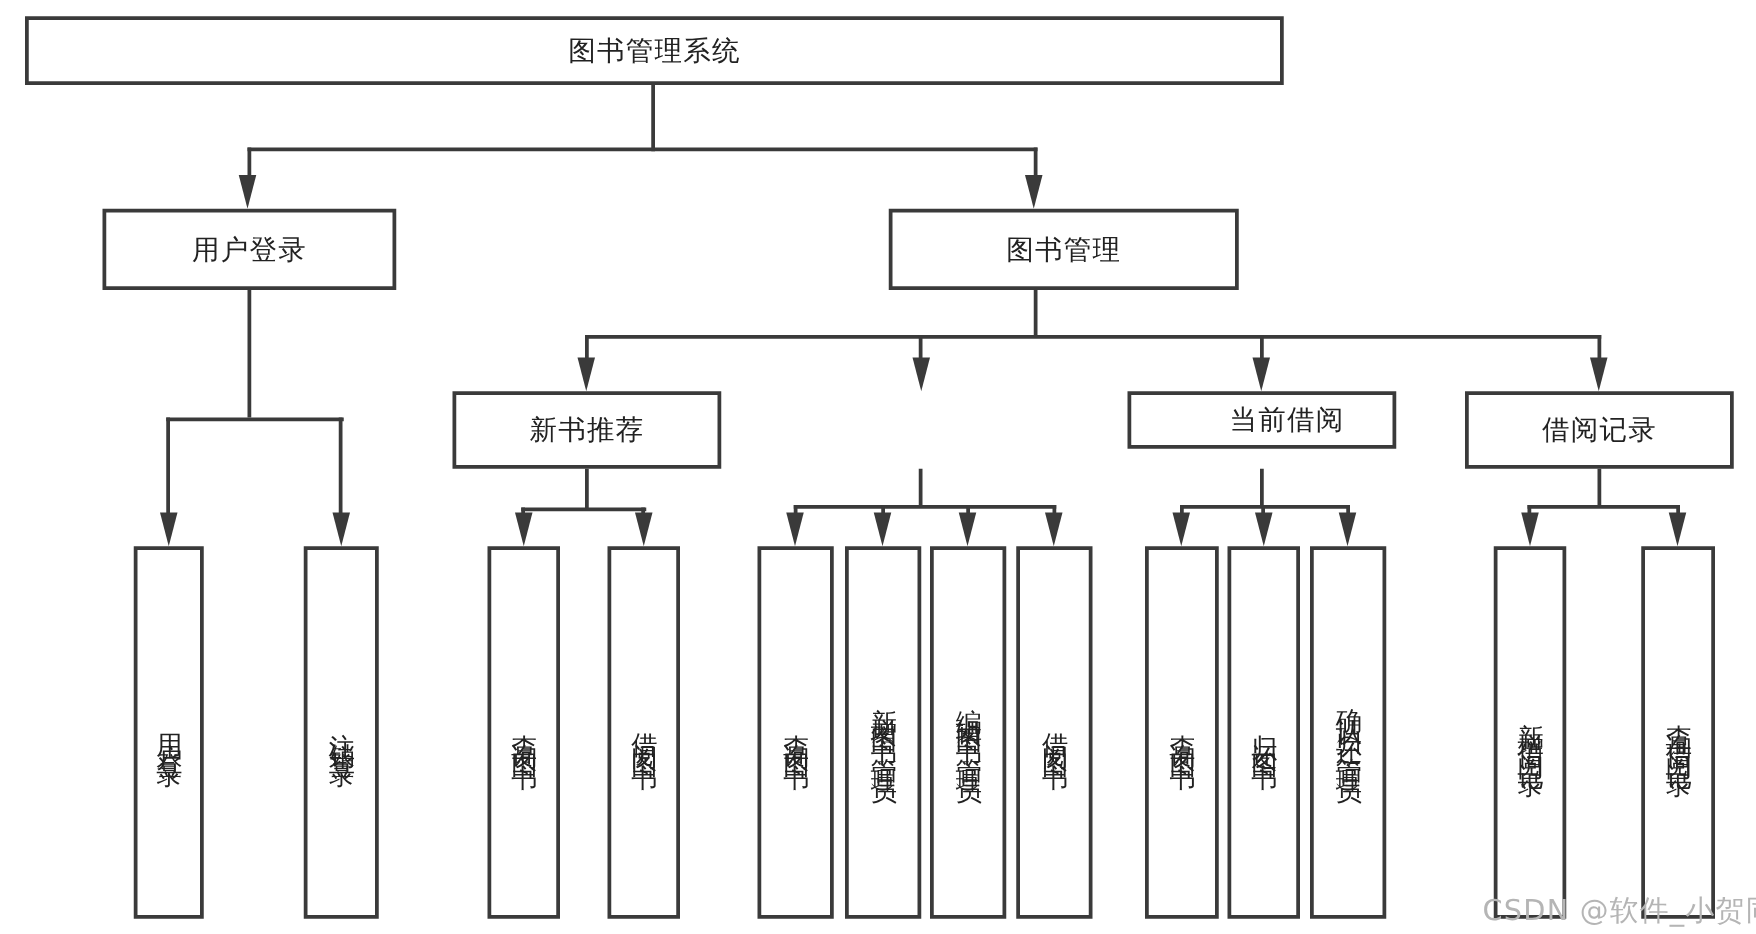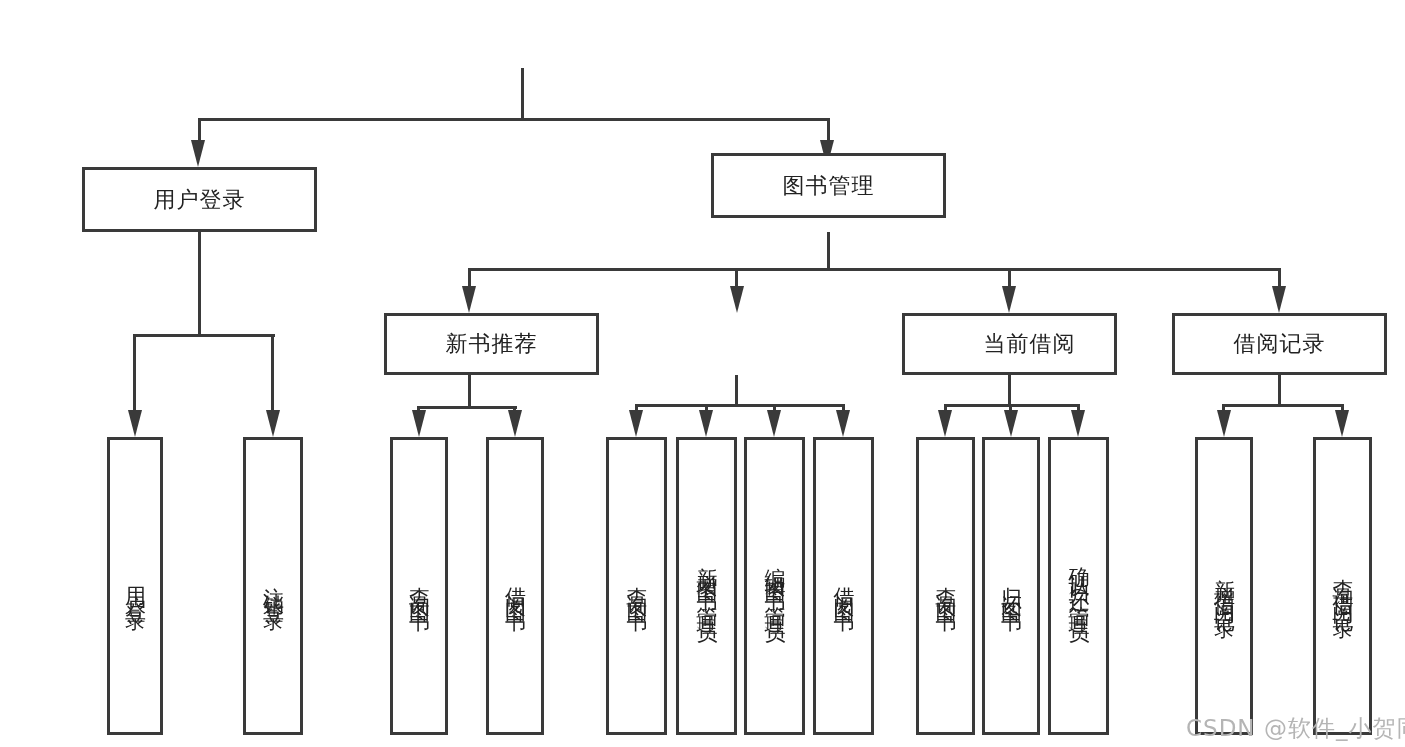--- a/index.html
+++ b/index.html
@@ -67,51 +67,52 @@
     color:var(--watermark);
     letter-spacing:1px;
     white-space:nowrap;
   }
 </style>
 </head>
 <body>
 
 <div class="canvas">
 
+  <div class="box" style="left:20px;top:13px;width:1007px;height:55px;">图书管理系统</div>
 
   <div class="line" style="left:521px;top:68px;width:3px;height:53px;"></div>
   <div class="line" style="left:198px;top:118px;width:632px;height:3px;"></div>
   <div class="line" style="left:198px;top:118px;width:3px;height:26px;"></div>
   <div class="arrow" style="left:191px;top:140px;"></div>
   <div class="line" style="left:827px;top:118px;width:3px;height:26px;"></div>
   <div class="arrow" style="left:820px;top:140px;"></div>
 
   <div class="box" style="left:82px;top:167px;width:235px;height:65px;">用户登录</div>
-  <div class="box" style="left:711px;top:153px;width:235px;height:65px;">图书管理</div>
+  <div class="box" style="left:711px;top:167px;width:280px;height:65px;">图书管理</div>
 
   <div class="line" style="left:198px;top:232px;width:3px;height:102px;"></div>
   <div class="line" style="left:133px;top:334px;width:142px;height:3px;"></div>
   <div class="line" style="left:133px;top:334px;width:3px;height:78px;"></div>
   <div class="arrow" style="left:128px;top:410px;"></div>
   <div class="line" style="left:271px;top:334px;width:3px;height:78px;"></div>
   <div class="arrow" style="left:266px;top:410px;"></div>
 
   <div class="line" style="left:827px;top:232px;width:3px;height:36px;"></div>
   <div class="line" style="left:468px;top:268px;width:813px;height:3px;"></div>
   <div class="line" style="left:468px;top:268px;width:3px;height:21px;"></div>
   <div class="arrow" style="left:462px;top:286px;"></div>
   <div class="line" style="left:735px;top:268px;width:3px;height:21px;"></div>
   <div class="arrow" style="left:730px;top:286px;"></div>
   <div class="line" style="left:1008px;top:268px;width:3px;height:21px;"></div>
   <div class="arrow" style="left:1002px;top:286px;"></div>
   <div class="line" style="left:1278px;top:268px;width:3px;height:21px;"></div>
   <div class="arrow" style="left:1272px;top:286px;"></div>
 
-  <div class="box" style="left:362px;top:313px;width:215px;height:62px;margin-left:22px;">新书推荐</div>
-  <div class="box" style="left:902px;top:313px;width:215px;height:62px;padding-left:40px;">当前借阅</div>
+  <div class="box" style="left:362px;top:313px;width:215px;height:62px;">新书推荐</div>
+  <div class="box" style="left:902px;top:313px;width:215px;height:46px;padding-left:40px;">当前借阅</div>
   <div class="box" style="left:1172px;top:313px;width:215px;height:62px;">借阅记录</div>
 
   <div class="line" style="left:468px;top:375px;width:3px;height:33px;"></div>
   <div class="line" style="left:417px;top:406px;width:100px;height:3px;"></div>
   <div class="line" style="left:417px;top:406px;width:3px;height:10px;"></div>
   <div class="arrow" style="left:412px;top:410px;"></div>
   <div class="line" style="left:513px;top:406px;width:3px;height:10px;"></div>
   <div class="arrow" style="left:508px;top:410px;"></div>
 
   <div class="line" style="left:735px;top:375px;width:3px;height:31px;"></div>

